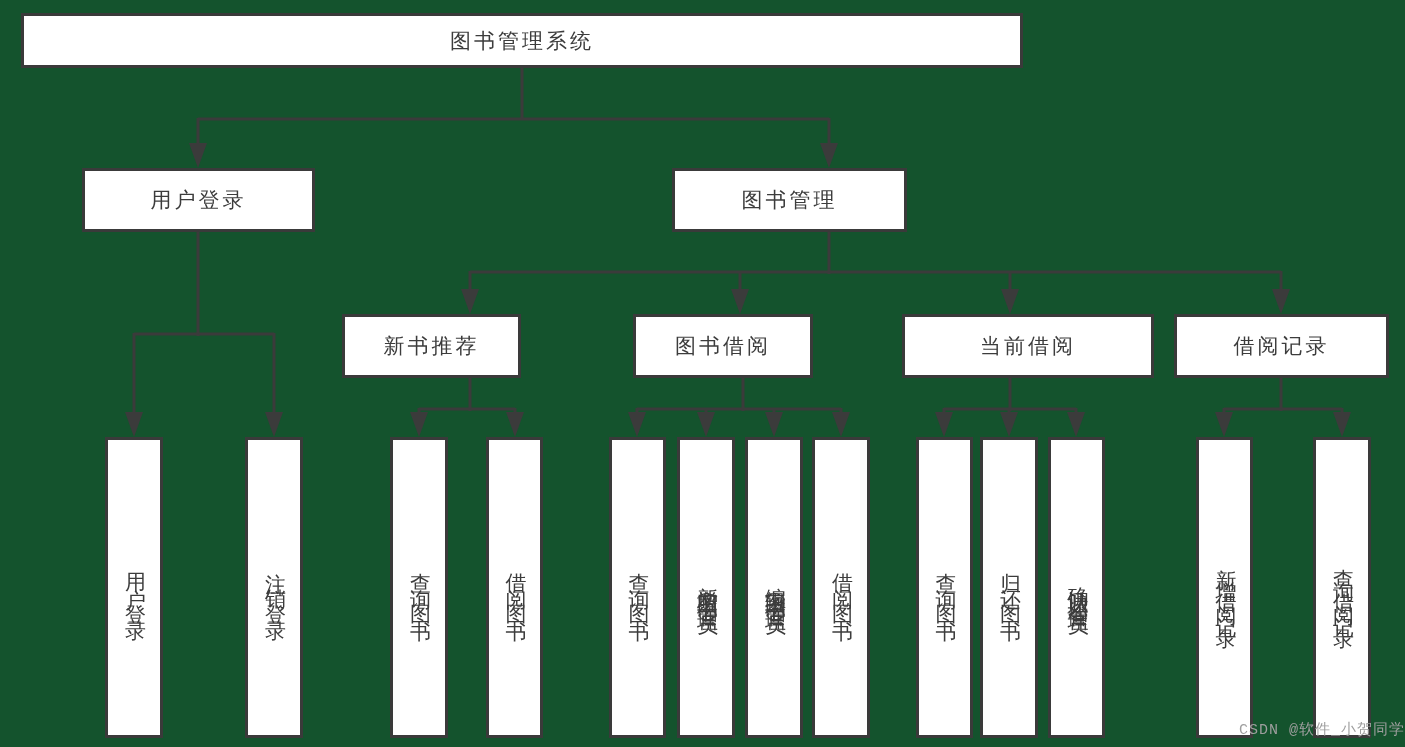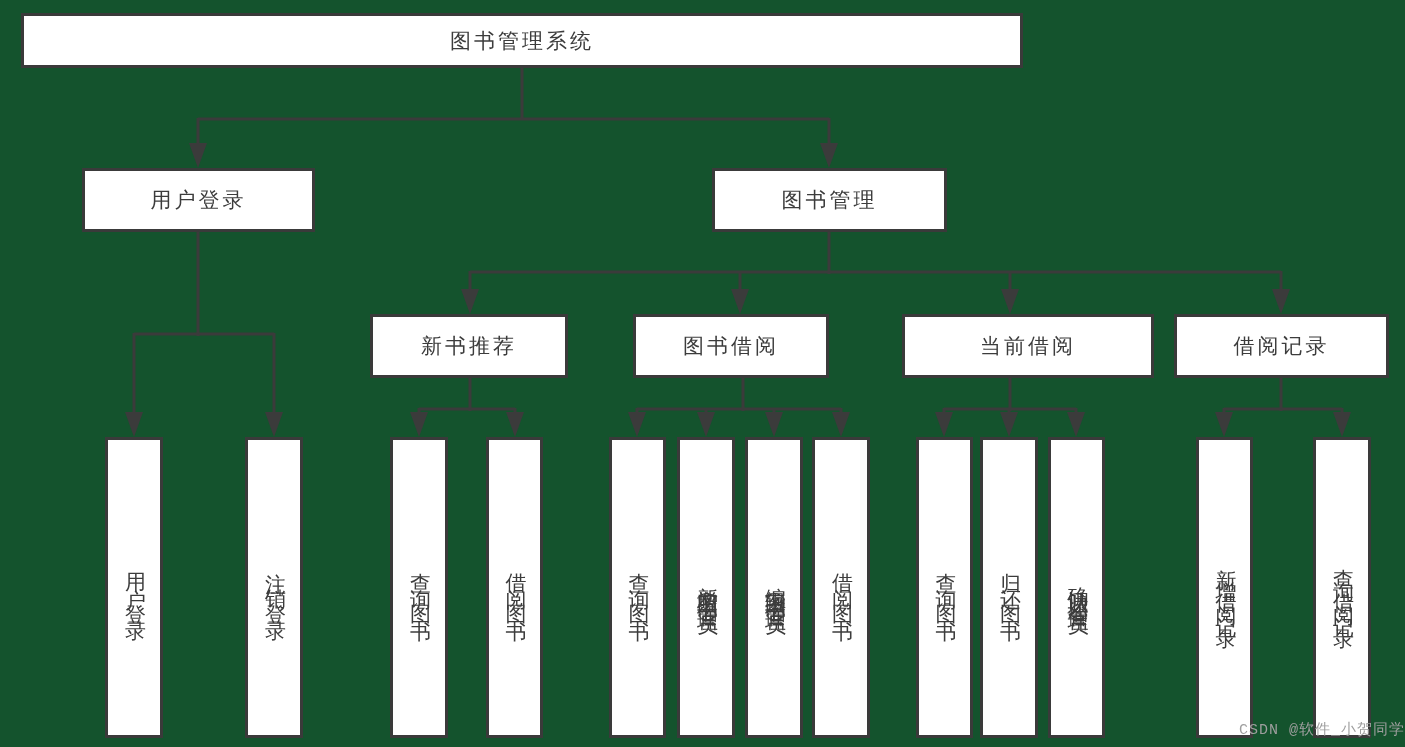--- a/index.html
+++ b/index.html
@@ -71,28 +71,28 @@
     </g>
   </svg>
 
   <div class="node" style="left:21px; top:13px; width:1002px; height:55px;">
     <span>图书管理系统</span>
   </div>
 
   <div class="node" style="left:82px; top:168px; width:233px; height:64px;">
     <span>用户登录</span>
   </div>
-  <div class="node" style="left:712px; top:168px; width:235px; height:64px;">
+  <div class="node" style="left:672px; top:168px; width:235px; height:64px;">
     <span>图书管理</span>
   </div>
 
-  <div class="node" style="left:370px; top:314px; width:198px; height:64px;">
+  <div class="node" style="left:342px; top:314px; width:179px; height:64px;">
     <span>新书推荐</span>
   </div>
-  <div class="node" style="left:633px; top:314px; width:196px; height:64px;">
+  <div class="node" style="left:633px; top:314px; width:180px; height:64px;">
     <span>图书借阅</span>
   </div>
   <div class="node" style="left:902px; top:314px; width:252px; height:64px;">
     <span>当前借阅</span>
   </div>
   <div class="node" style="left:1174px; top:314px; width:215px; height:64px;justify-content:center;">
     <span>借阅记录</span>
   </div>
 
   <div class="node-v" style="left:105px; top:437px; width:58px; height:301px;">

